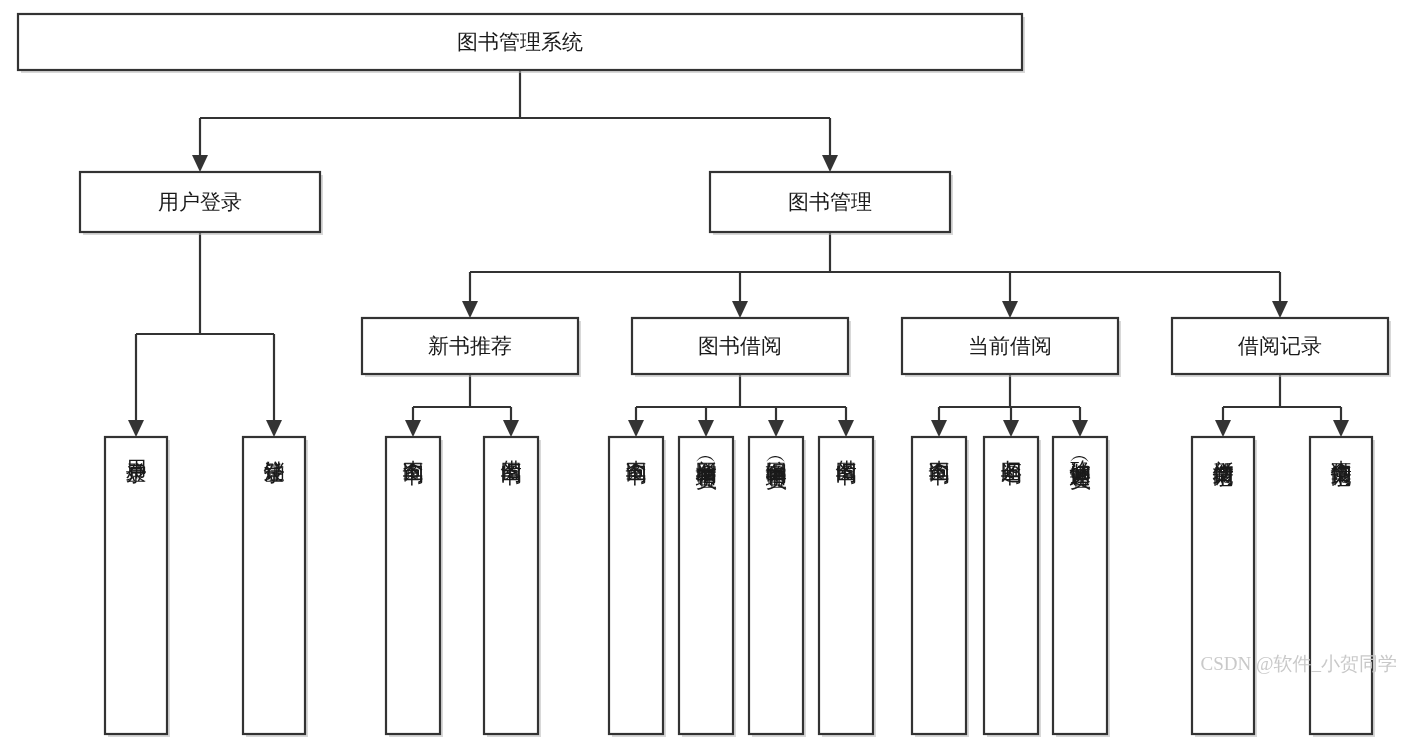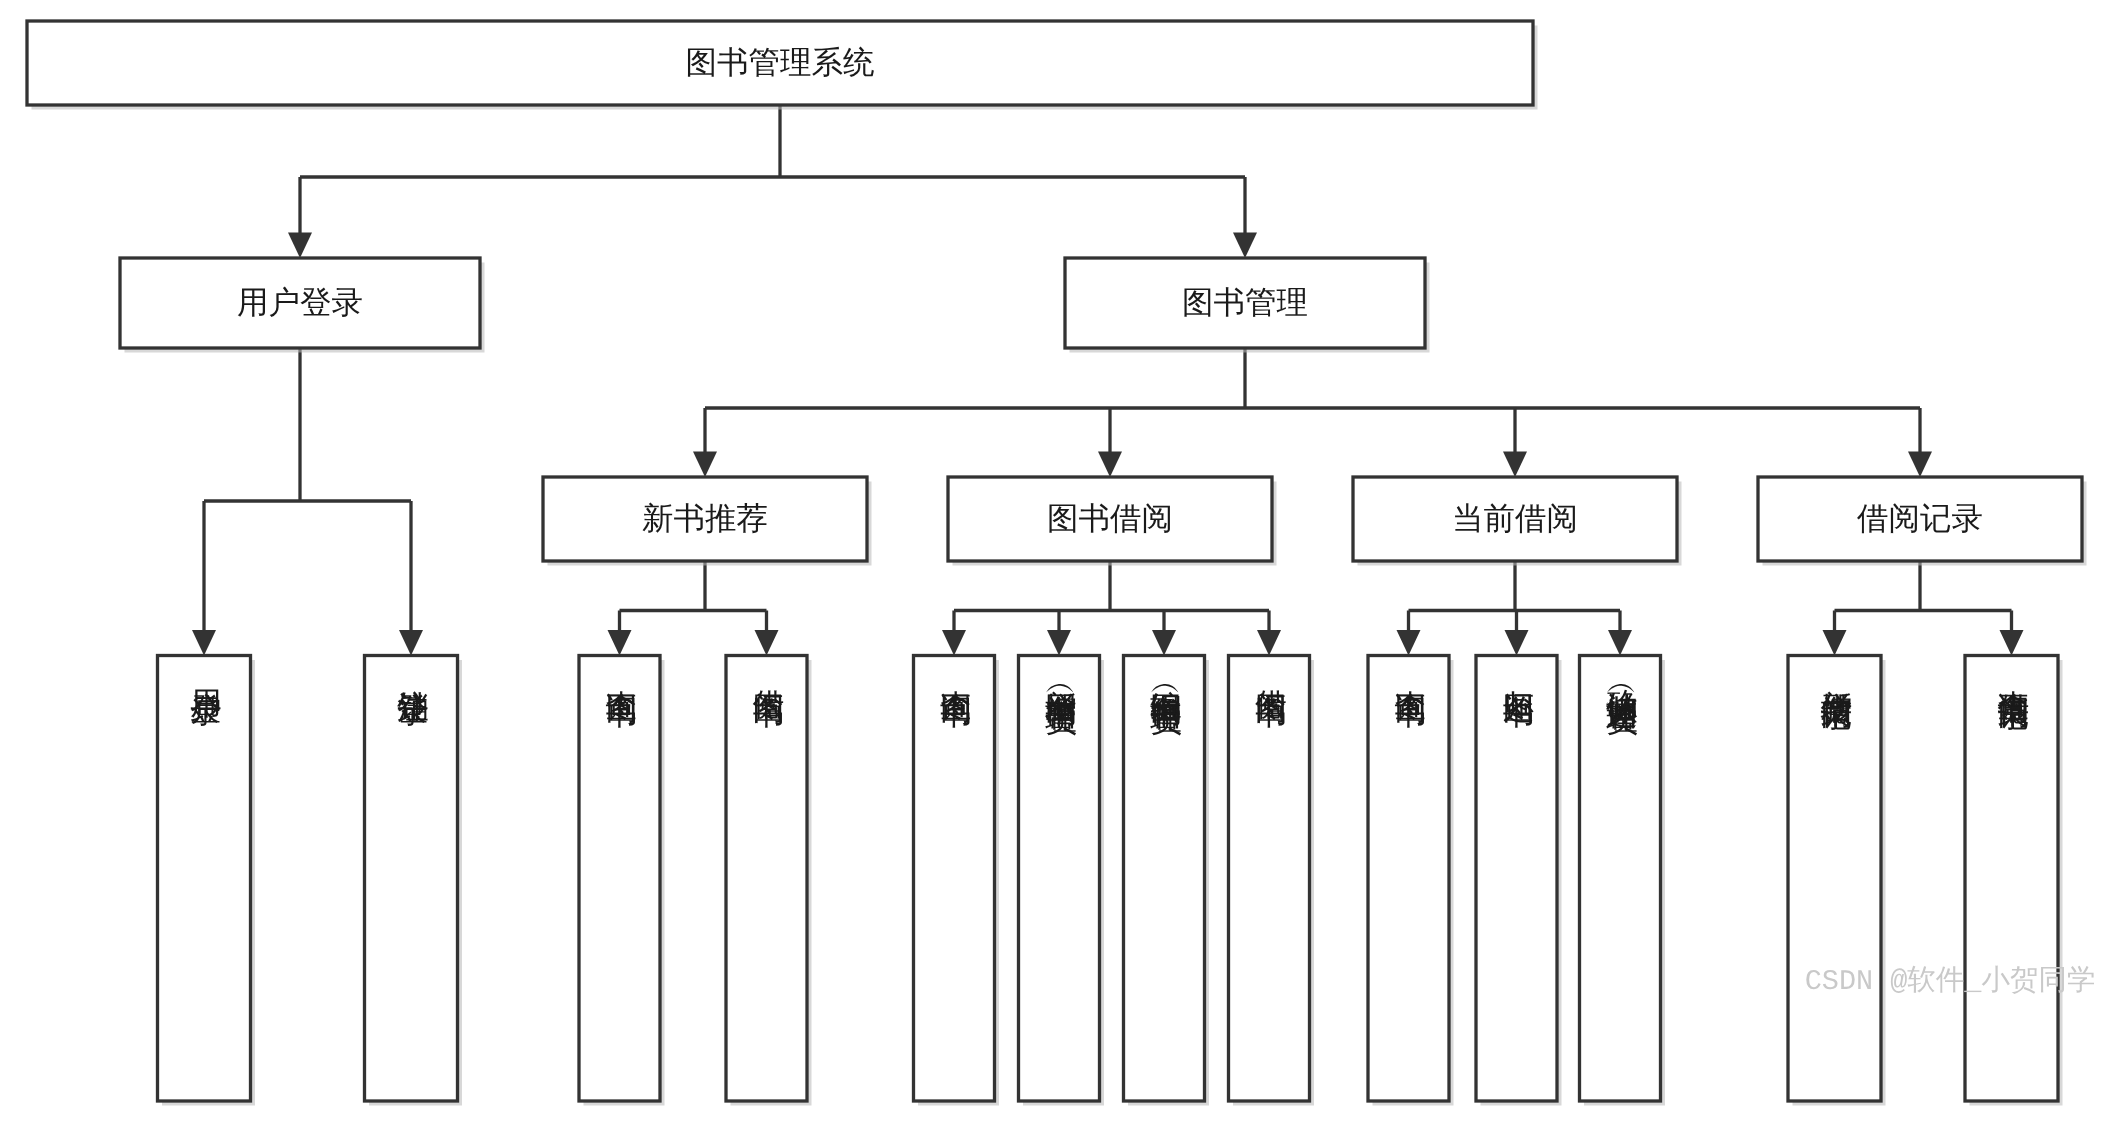--- a/index.html
+++ b/index.html
@@ -66,22 +66,22 @@
     font-family: "Liberation Sans", "DejaVu Sans", sans-serif;
     font-size: 21px;
     line-height: 1.08;
     color: #1a1a1a;
     letter-spacing: 1.5px;
     white-space: nowrap;
   }
   .watermark {
     position: absolute;
     right: 8px;
-    bottom: 21px;
-    font-family: Liberation Mono, monospace;
+    bottom: 10px;
+    font-family: Liberation Serif, serif;
     font-size: 19px;
     color: #c9c9c9;
     white-space: nowrap;
     user-select: none;
   }
 </style>
 </head>
 <body>
 
 <div id="diagram-root">

